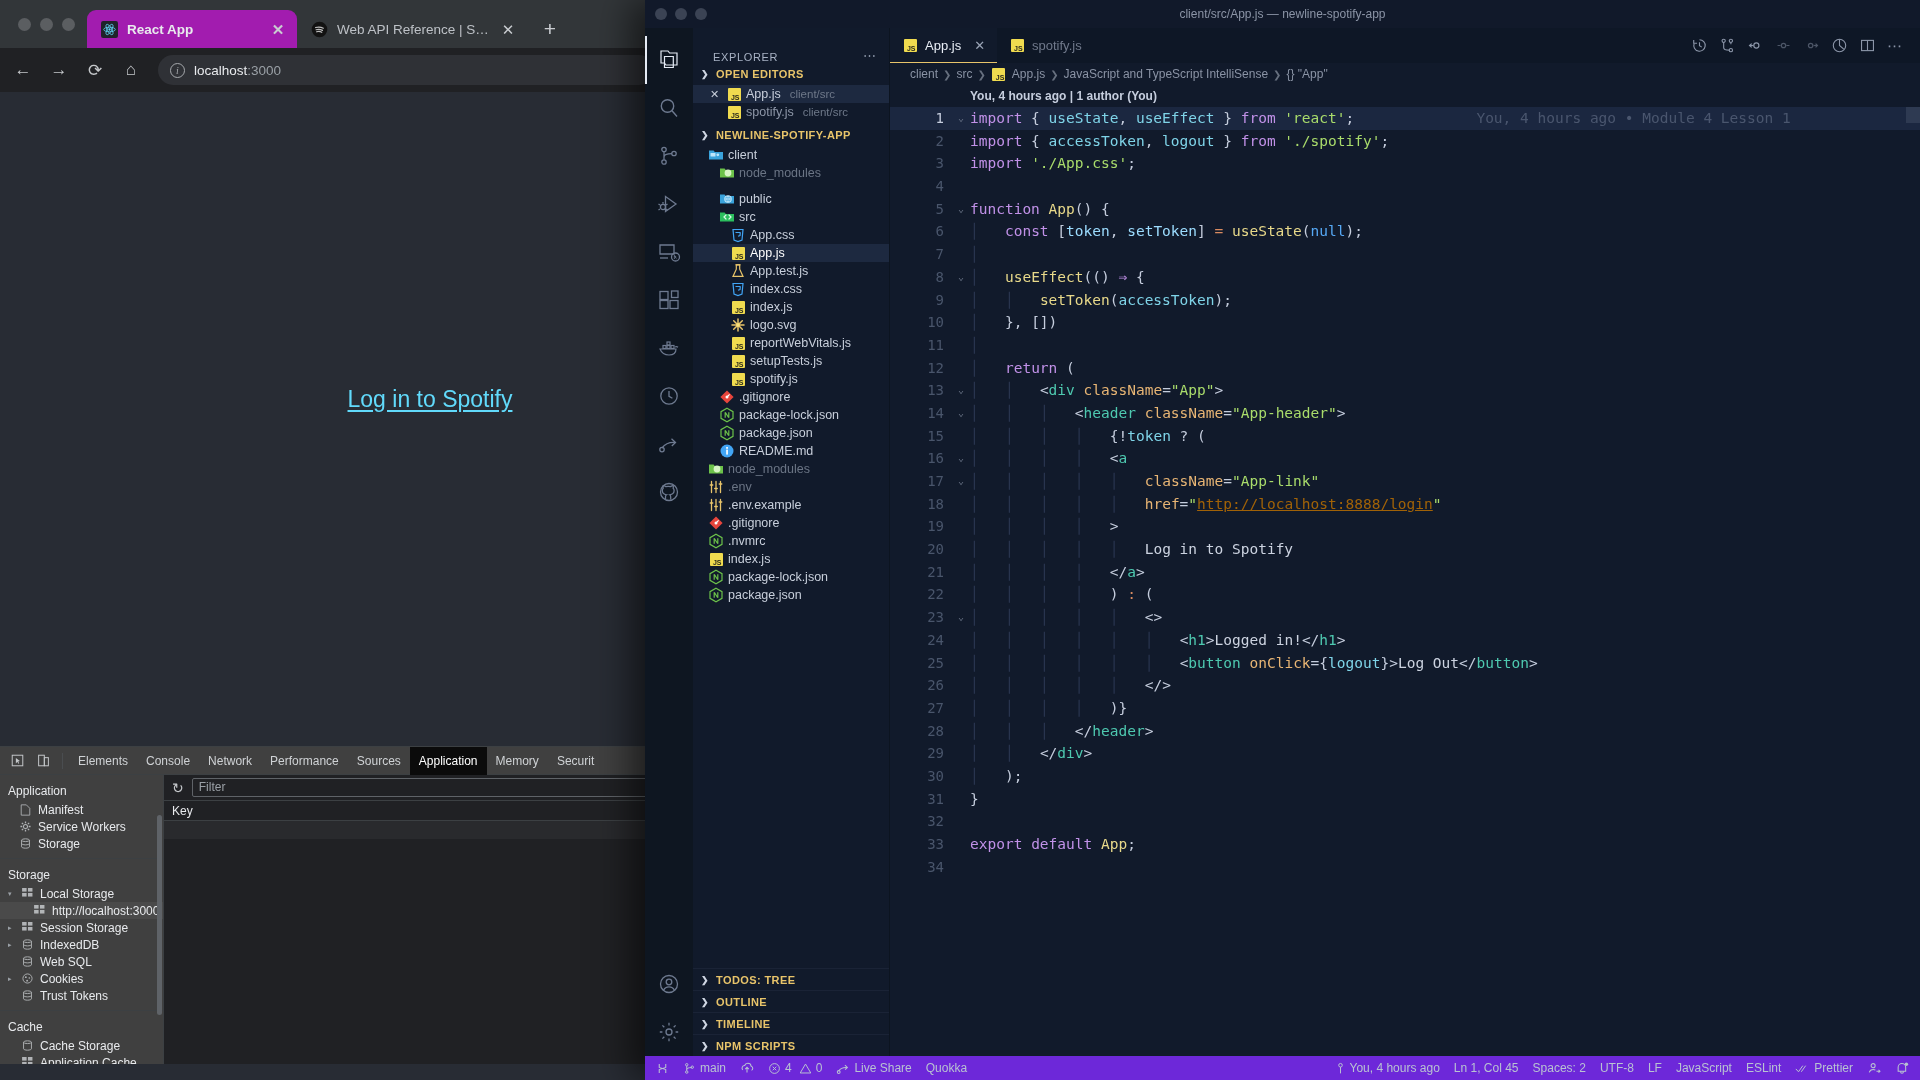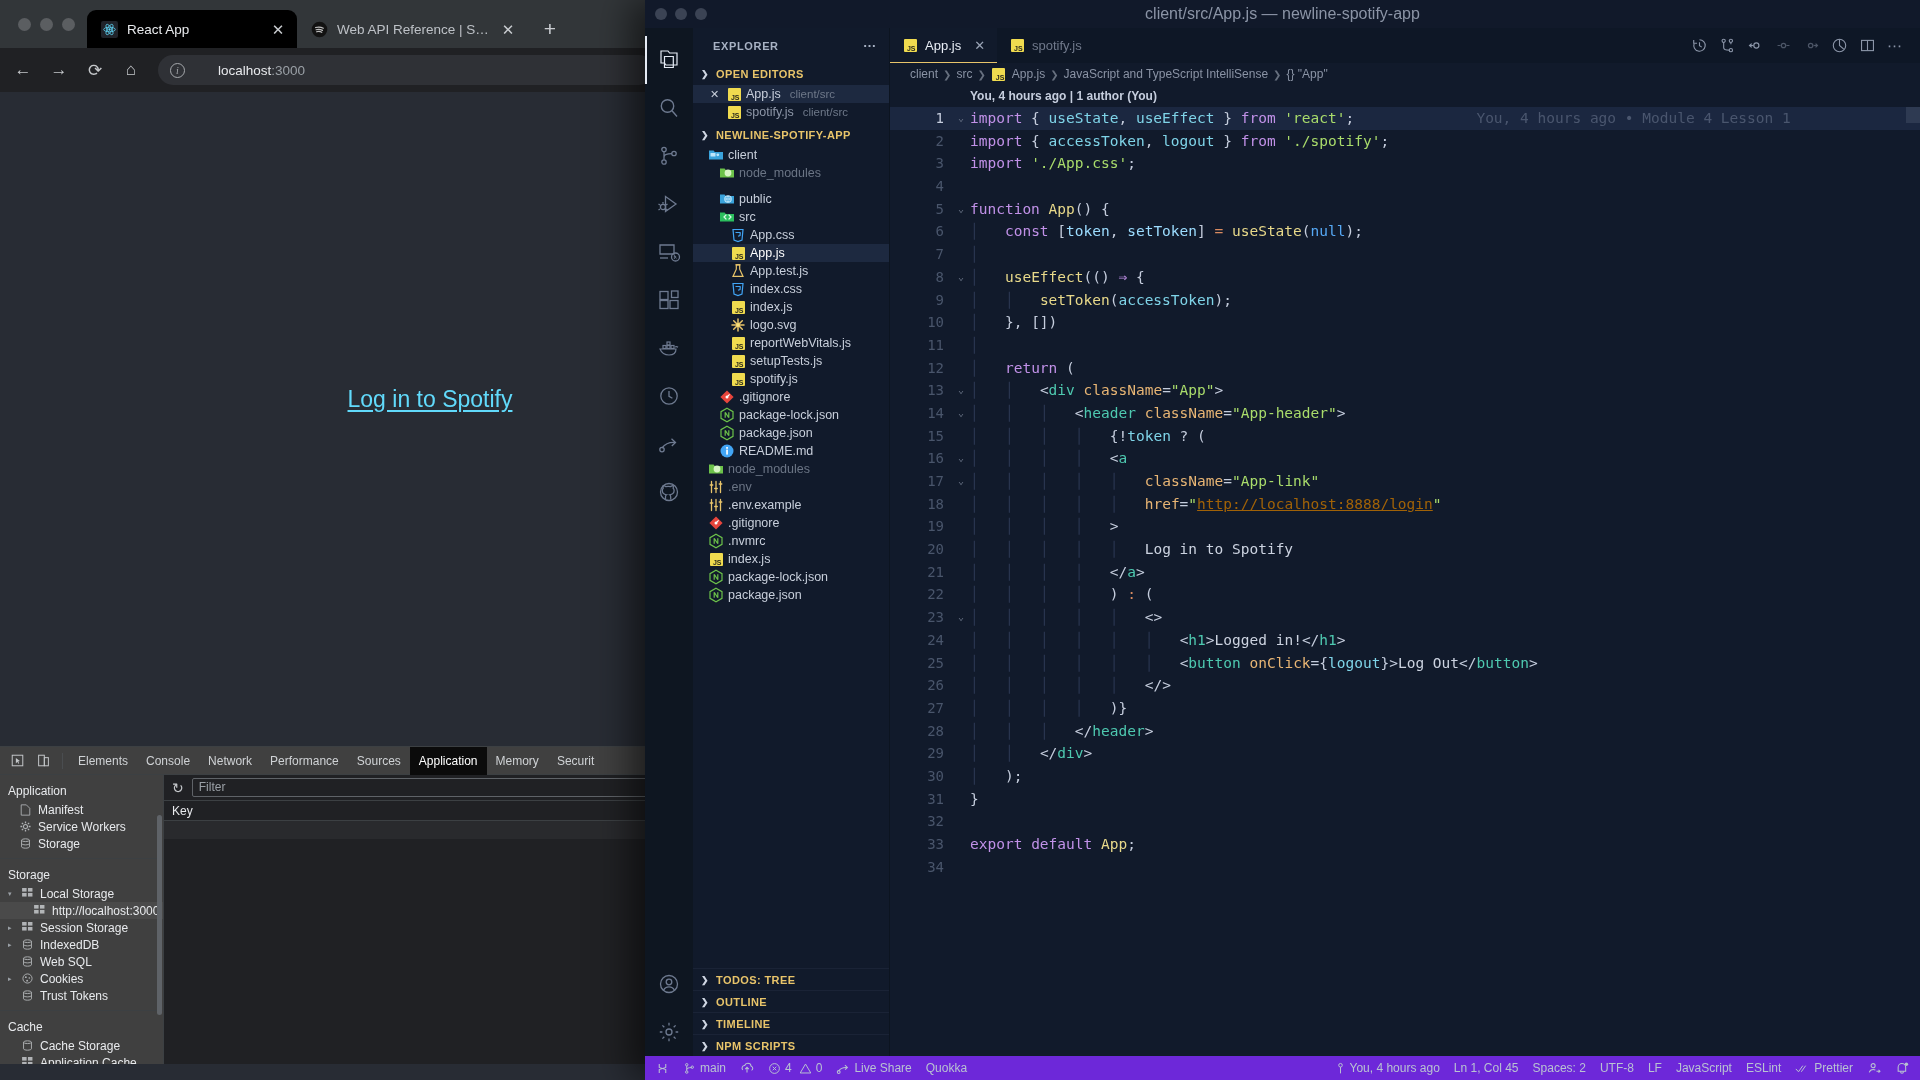--- a/index.html
+++ b/index.html
@@ -21,21 +21,21 @@
     height: 48px; background: #323639; position: relative;
     display: flex; align-items: flex-end; padding-left: 8px;
   }
   .bw-lights { display: flex; gap: 9px; align-items: center; height: 48px; padding: 0 12px 0 10px; }
   .bw-light { width: 13px; height: 13px; border-radius: 50%; background: #5b5e61; }
   .bw-tab {
     height: 38px; display: flex; align-items: center; gap: 9px;
     padding: 0 10px 0 14px; border-radius: 9px 9px 0 0;
     min-width: 210px; max-width: 230px; position: relative;
   }
-  .bw-tab.active { background: #000000; }
+  .bw-tab.active { background: #a21caf; font-weight: bold; }
   .bw-tab .favicon { width: 17px; height: 17px; border-radius: 3px; flex: none; display:block; }
   .bw-tab .tab-title {
     font-size: 13.5px; color: #e8eaed; white-space: nowrap;
     overflow: hidden; text-overflow: ellipsis; flex: 1;
   }
   .bw-tab:not(.active) .tab-title { color: #bdc1c6; }
   .bw-tab .tab-close {
     width: 18px; height: 18px; flex: none; color: #c9ccd0;
     display: flex; align-items: center; justify-content: center; font-size: 15px; line-height: 1;
   }
@@ -50,21 +50,21 @@
   }
   .bw-omnibox {
     flex: 1; height: 30px; background: #2f3136; border-radius: 16px; margin-left: 8px;
     display: flex; align-items: center; padding: 0 12px; gap: 9px;
   }
   .bw-omnibox .info-ic {
     width: 15px; height: 15px; border-radius: 50%; border: 1.3px solid #a6a9ad;
     color: #a6a9ad; font-size: 10px; display: flex; align-items: center; justify-content: center;
     font-family: "Liberation Serif", serif; font-style: italic; flex: none;
   }
-  .bw-url { font-size: 13.5px; color: #9aa0a6; white-space: nowrap; margin-left: 24px; }
+  .bw-url { font-size: 13.5px; color: #9aa0a6; white-space: nowrap; }
   .bw-url b { color: #e8eaed; font-weight: 400; }
 
   .bw-viewport {
     position: absolute; left: 0; top: 92px; width: 660px; bottom: 0;
     background: #282c34;
   }
   .app-header-mock {
     position: absolute; left: 0; top: 0; right: 0; height: 615px;
     display: flex; align-items: center; justify-content: center;
   }
@@ -126,21 +126,21 @@
     display: flex; flex-direction: column;
   }
   .vs-titlebar {
     height: 28px; background: #11192a; display: flex; align-items: center;
     position: relative; flex: none; padding-left: 10px;
   }
   .vs-lights { display: flex; gap: 8px; }
   .vs-light { width: 12px; height: 12px; border-radius: 50%; background: #3b4354; }
   .vs-title {
     position: absolute; left: 0; right: 0; text-align: center;
-    font-size: 16px; color: #8b94a6; pointer-events: none;
+    font-size: 12px; color: #8b94a6; pointer-events: none;
   }
   .vs-main { flex: 1; display: flex; min-height: 0; }
 
   .activitybar {
     width: 48px; background: #0e1621; flex: none;
     display: flex; flex-direction: column; align-items: center;
     padding-top: 8px; position: relative;
   }
   .ab-item {
     width: 48px; height: 48px; display: flex; align-items: center; justify-content: center;
@@ -150,22 +150,22 @@
   .ab-item.active::before {
     content: ""; position: absolute; left: 0; top: 0; bottom: 0; width: 2px; background: #e5ebf5;
   }
   .ab-spacer { flex: 1; }
 
   .sidebar {
     width: 197px; background: #111a2b; flex: none; display: flex; flex-direction: column;
     border-right: 1px solid #0c1420;
   }
   .sb-header {
-    height: 35px; display: flex; align-items: center; justify-content: space-between;
-    padding: 0 12px 0 20px; font-size: 11px; letter-spacing: .65px; color: #a8b2c4; font-weight: 700;
+    height: 35px; display: flex; align-items: flex-end; justify-content: space-between;
+    padding: 0 12px 0 20px; font-size: 11px; letter-spacing: .65px; color: #a8b2c4; font-weight: 400;
   }
   .sb-more { color: #a8b2c4; font-size: 13px; letter-spacing: 1px; }
   .sb-section-title {
     height: 22px; display: flex; align-items: center; gap: 3px; padding-left: 4px;
     font-size: 11px; font-weight: bold; letter-spacing: .4px; color: #e8c46a;
   }
   .chev { width: 16px; text-align: center; font-size: 9px; color: #cfd6e3; flex: none; }
   .sb-row {
     height: 18px; display: flex; align-items: center; gap: 4px; font-size: 12.5px;
     color: #c8cfdb; white-space: nowrap; position: relative;

